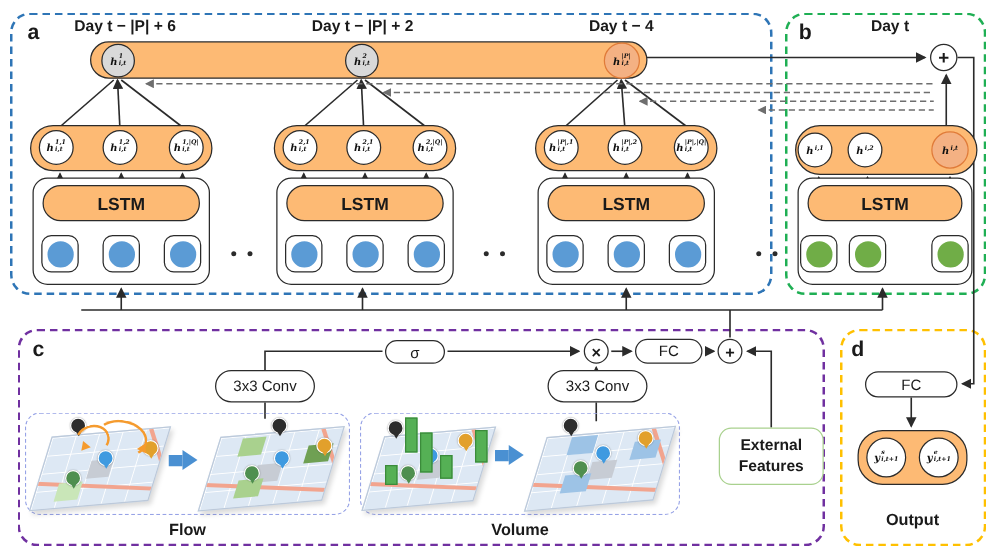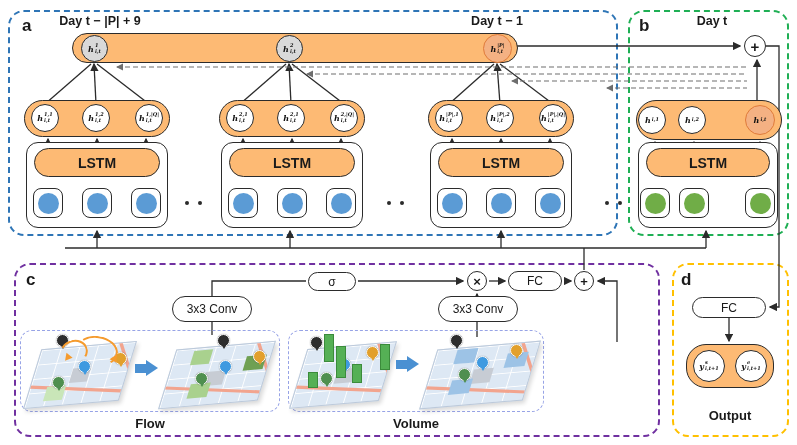--- a/index.html
+++ b/index.html
@@ -183,22 +183,23 @@
 <div class="abs panel" style="left:8px;top:10px;width:610px;height:226px;border-color:#2e75b6;"></div>
 <div class="abs panel" style="left:628px;top:10px;width:161px;height:226px;border-color:#1faf54;"></div>
 <div class="abs panel" style="left:14px;top:263px;width:646px;height:174px;border-color:#7030a0;"></div>
 <div class="abs panel" style="left:672px;top:263px;width:117px;height:174px;border-color:#ffc000;"></div>
 
 <div class="abs plabel" style="left:22px;top:16px;">a</div>
 <div class="abs plabel" style="left:639px;top:16px;">b</div>
 <div class="abs plabel" style="left:26px;top:270px;">c</div>
 <div class="abs plabel" style="left:681px;top:270px;">d</div>
 
-<div class="abs daytitle" style="left:30px;top:14px;width:140px;">Day t − |P| + 9</div>
-<div class="abs daytitle" style="left:447px;top:14px;width:100px;">Day t − 1</div>
+<div class="abs daytitle" style="left:30px;top:14px;width:140px;">Day t − |P| + 6</div>
+<div class="abs daytitle" style="left:220px;top:14px;width:140px;">Day t − |P| + 2</div>
+<div class="abs daytitle" style="left:447px;top:14px;width:100px;">Day t − 4</div>
 <div class="abs daytitle" style="left:672px;top:14px;width:80px;">Day t</div>
 
 <div class="abs pill" style="left:72px;top:33px;width:446px;height:30px;border-radius:15px;"></div>
 
 <div class="abs circ gray" style="left:81px;top:35px;width:27px;height:27px;">
   <span class="math sm">
         <span class="b">h</span>
         <span class="ss">
           <span>1</span>
           <span>i,t</span>
@@ -483,20 +484,24 @@
     <div class="cell" style="left:72%;top:16%;background:#9dc3e6;"></div>
     <div class="cell" style="left:42%;top:40%;background:#c7ccd4;"></div>
     <div class="cell" style="left:24%;top:56%;background:#9dc3e6;"></div>
   </div>
   <span class="pin" style="left:26px;top:0px;color:#2d2d2d;"></span>
   <span class="pin" style="left:86px;top:10px;color:#e2a02c;"></span>
   <span class="pin" style="left:52px;top:22px;color:#3f9ae0;"></span>
   <span class="pin" style="left:34px;top:34px;color:#4f8f4f;"></span>
 </div>
 
+<div class="abs extbox" style="left:575px;top:342px;width:84px;height:46px;">
+  <span>External</span>
+  <span>Features</span>
+</div>
 
 <div class="abs node" style="left:692px;top:297px;width:74px;height:21px;border-radius:11px;">
   <span>FC</span>
 </div>
 <div class="abs pill" style="left:686px;top:344px;width:88px;height:44px;border-radius:20px;"></div>
 <div class="abs circ" style="left:693px;top:350px;width:32px;height:32px;">
   <span class="math sm">
         <span class="b">y</span>
         <span class="ss">
           <span>s</span>

